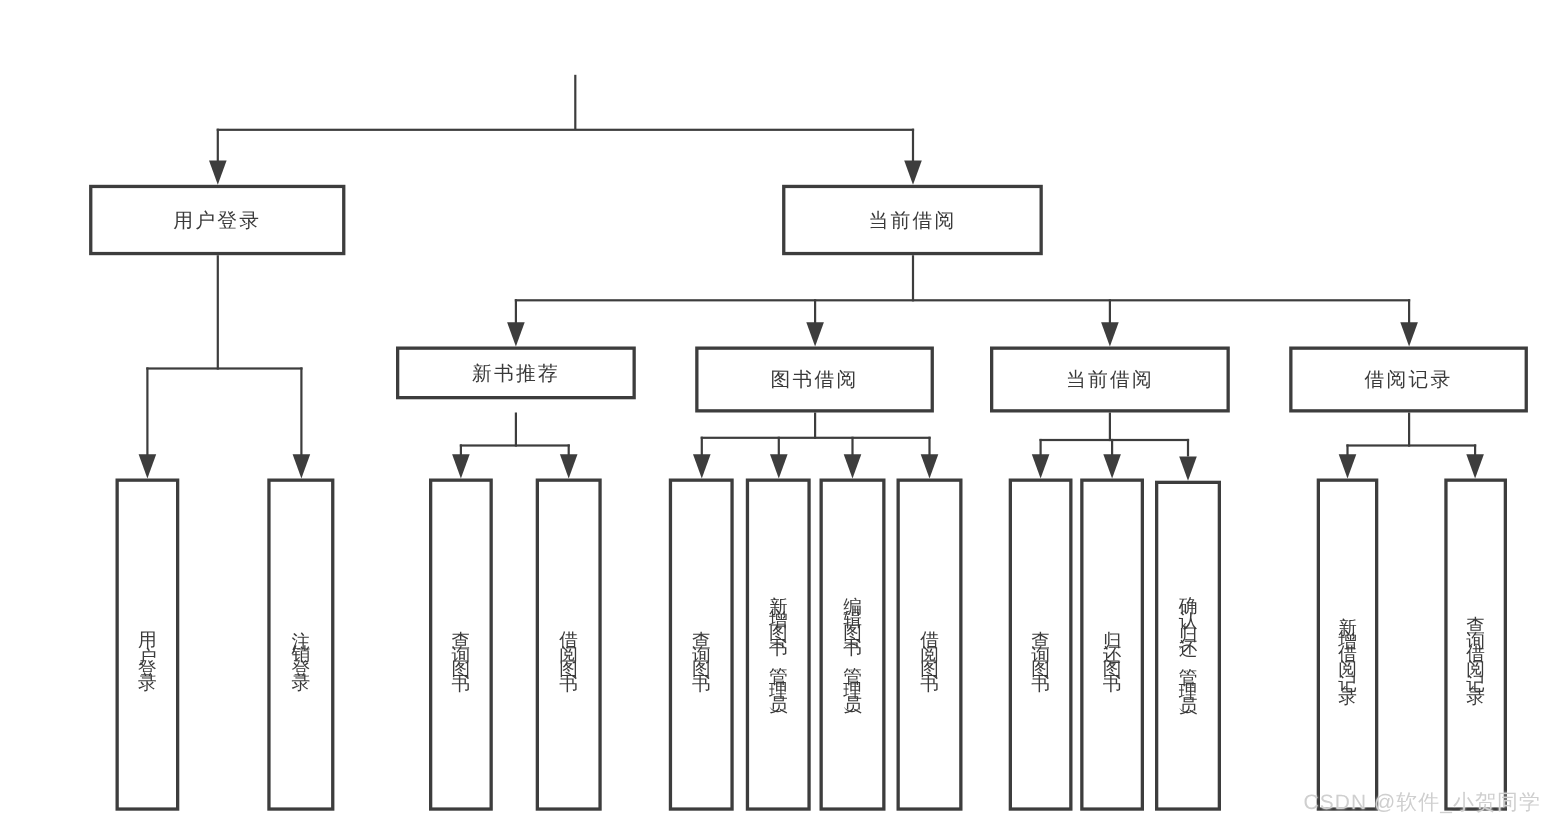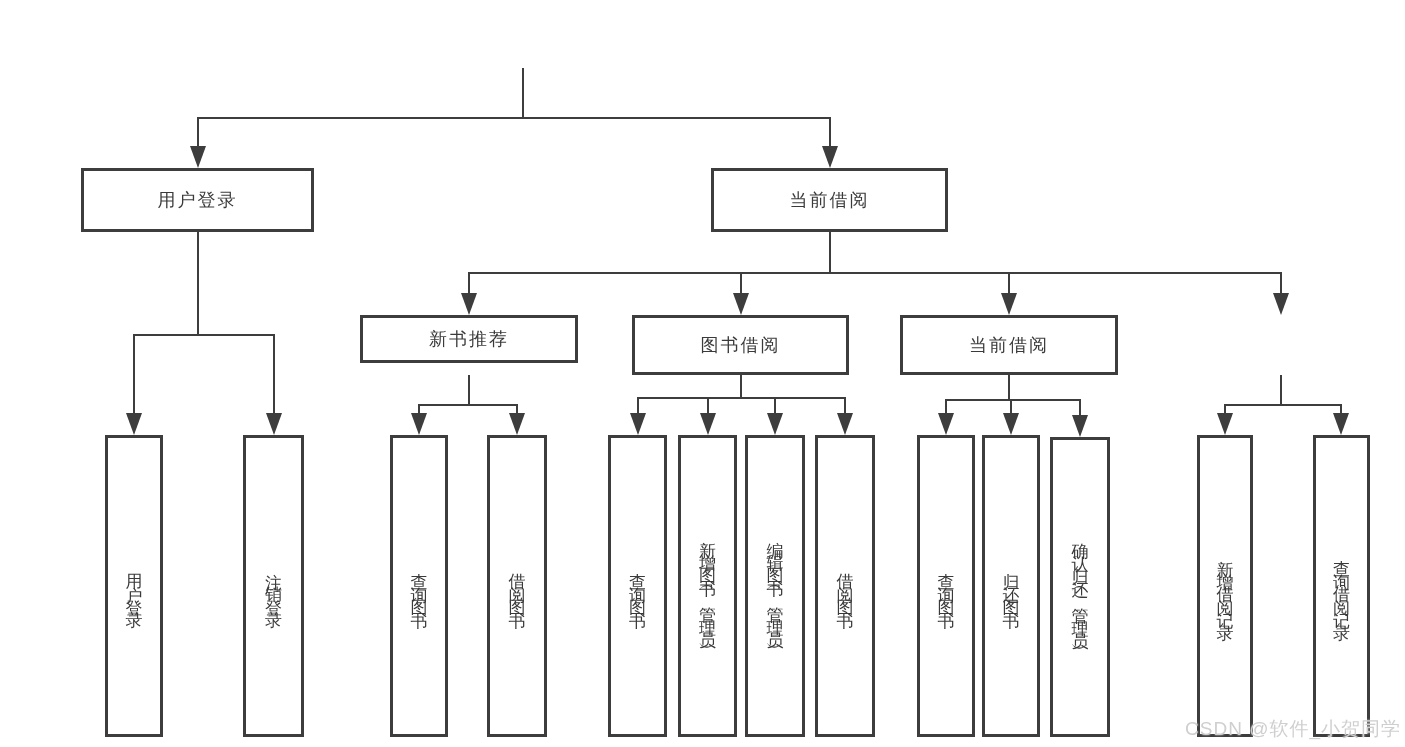--- a/index.html
+++ b/index.html
@@ -25,20 +25,21 @@
 
 <div class="stage">
 
 
   <div class="box" style="left:81px;top:168px;width:233px;height:64px;">用户登录</div>
   <div class="box" style="left:711px;top:168px;width:237px;height:64px;">当前借阅</div>
 
   <div class="box" style="left:360px;top:315px;width:218px;height:48px;">新书推荐</div>
   <div class="box" style="left:632px;top:315px;width:217px;height:60px;">图书借阅</div>
   <div class="box" style="left:900px;top:315px;width:218px;height:60px;">当前借阅</div>
+  <div class="box" style="left:1172px;top:315px;width:217px;height:60px;">借阅记录</div>
 
   <div class="vbox" style="left:105px;top:435px;width:58px;height:302px;">
     <span>用户登录</span>
     </div>
   <div class="vbox" style="left:243px;top:435px;width:61px;height:302px;">
     <span>注销登录</span>
     </div>
 
   <div class="vbox" style="left:390px;top:435px;width:58px;height:302px;">
     <span>查询图书</span>

